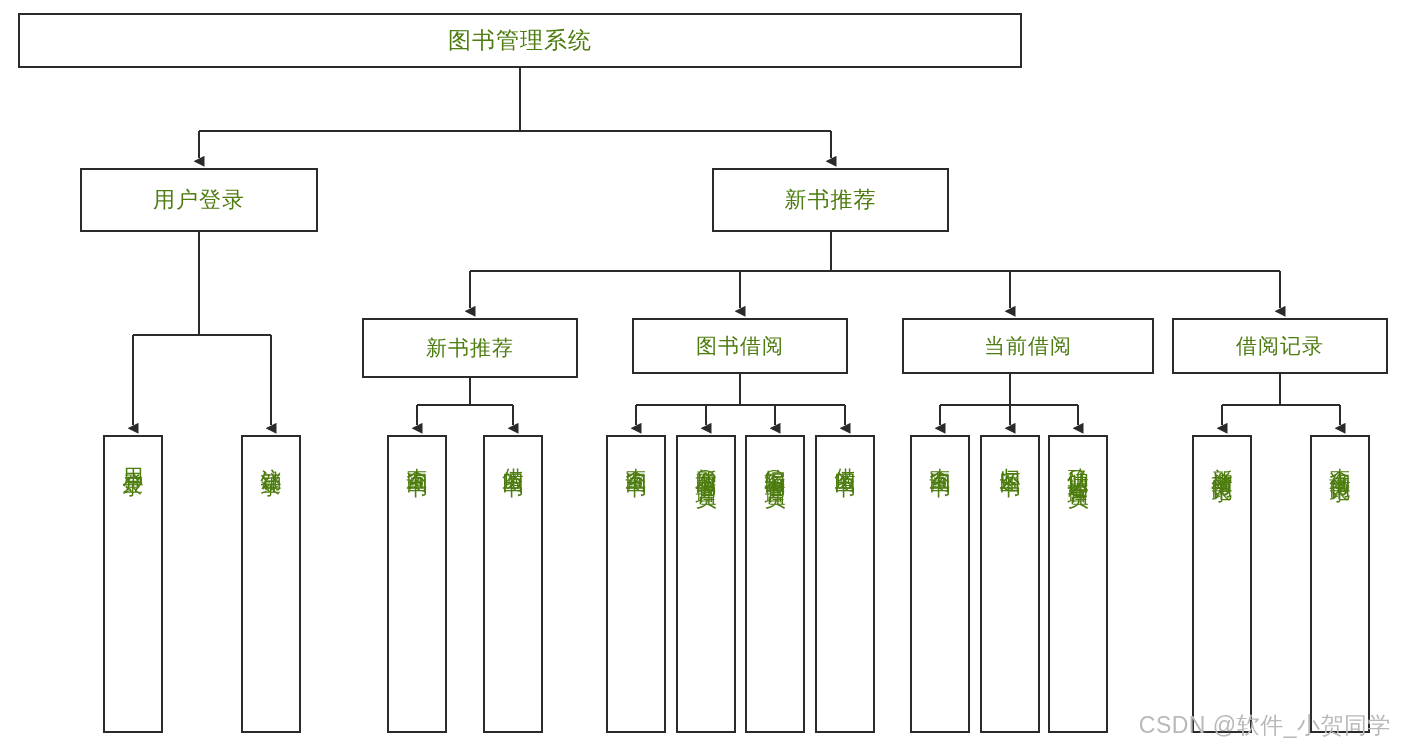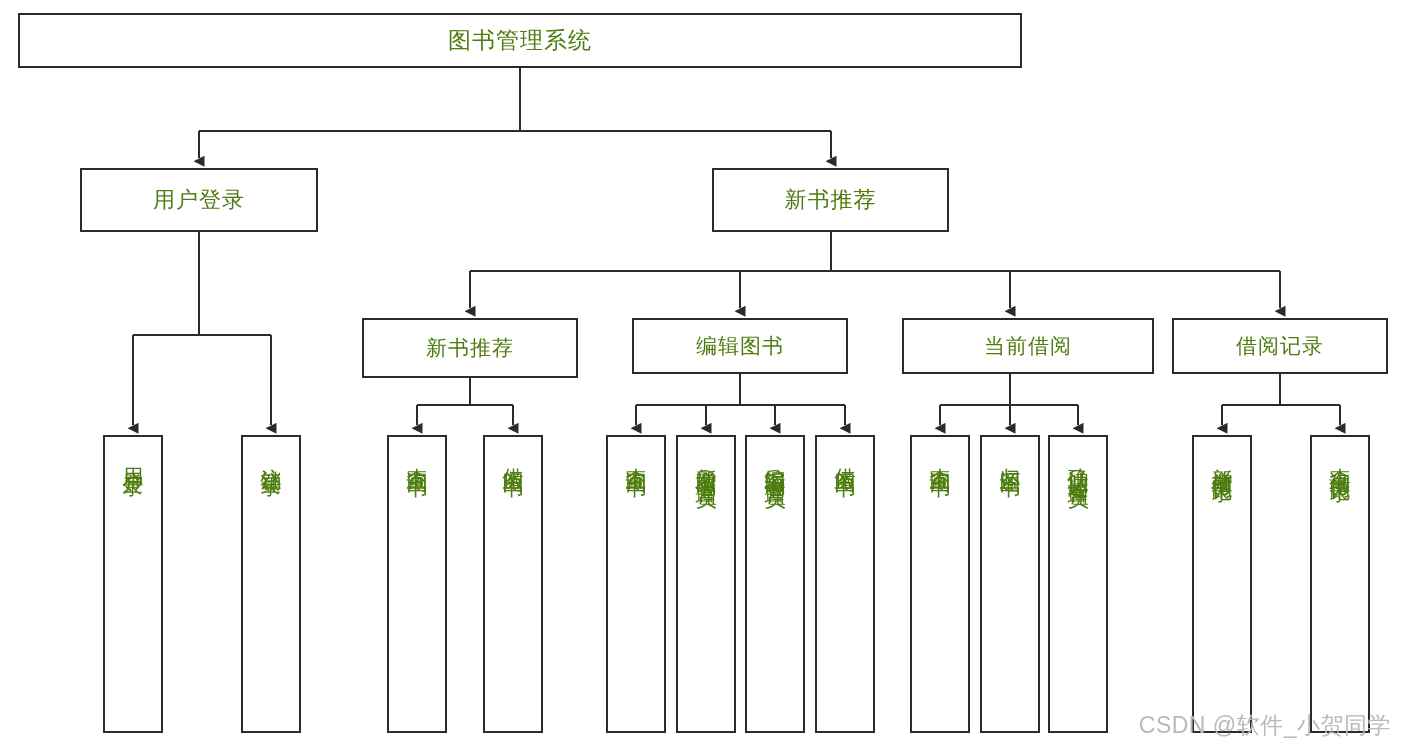--- a/index.html
+++ b/index.html
@@ -130,21 +130,21 @@
 
   <div class="node level-1" style="left:712px;top:168px;width:237px;height:64px;">
     <span class="node-label">新书推荐</span>
   </div>
 
   <div class="node level-2" style="left:362px;top:318px;width:216px;height:60px;">
     <span class="node-label">新书推荐</span>
   </div>
 
   <div class="node level-2" style="left:632px;top:318px;width:216px;height:56px;">
-    <span class="node-label">编辑图书</span>
+    <span class="node-label">图书借阅</span>
   </div>
 
   <div class="node level-2" style="left:902px;top:318px;width:252px;height:56px;">
     <span class="node-label">当前借阅</span>
   </div>
 
   <div class="node level-2" style="left:1172px;top:318px;width:216px;height:56px;">
     <span class="node-label">借阅记录</span>
   </div>
 

